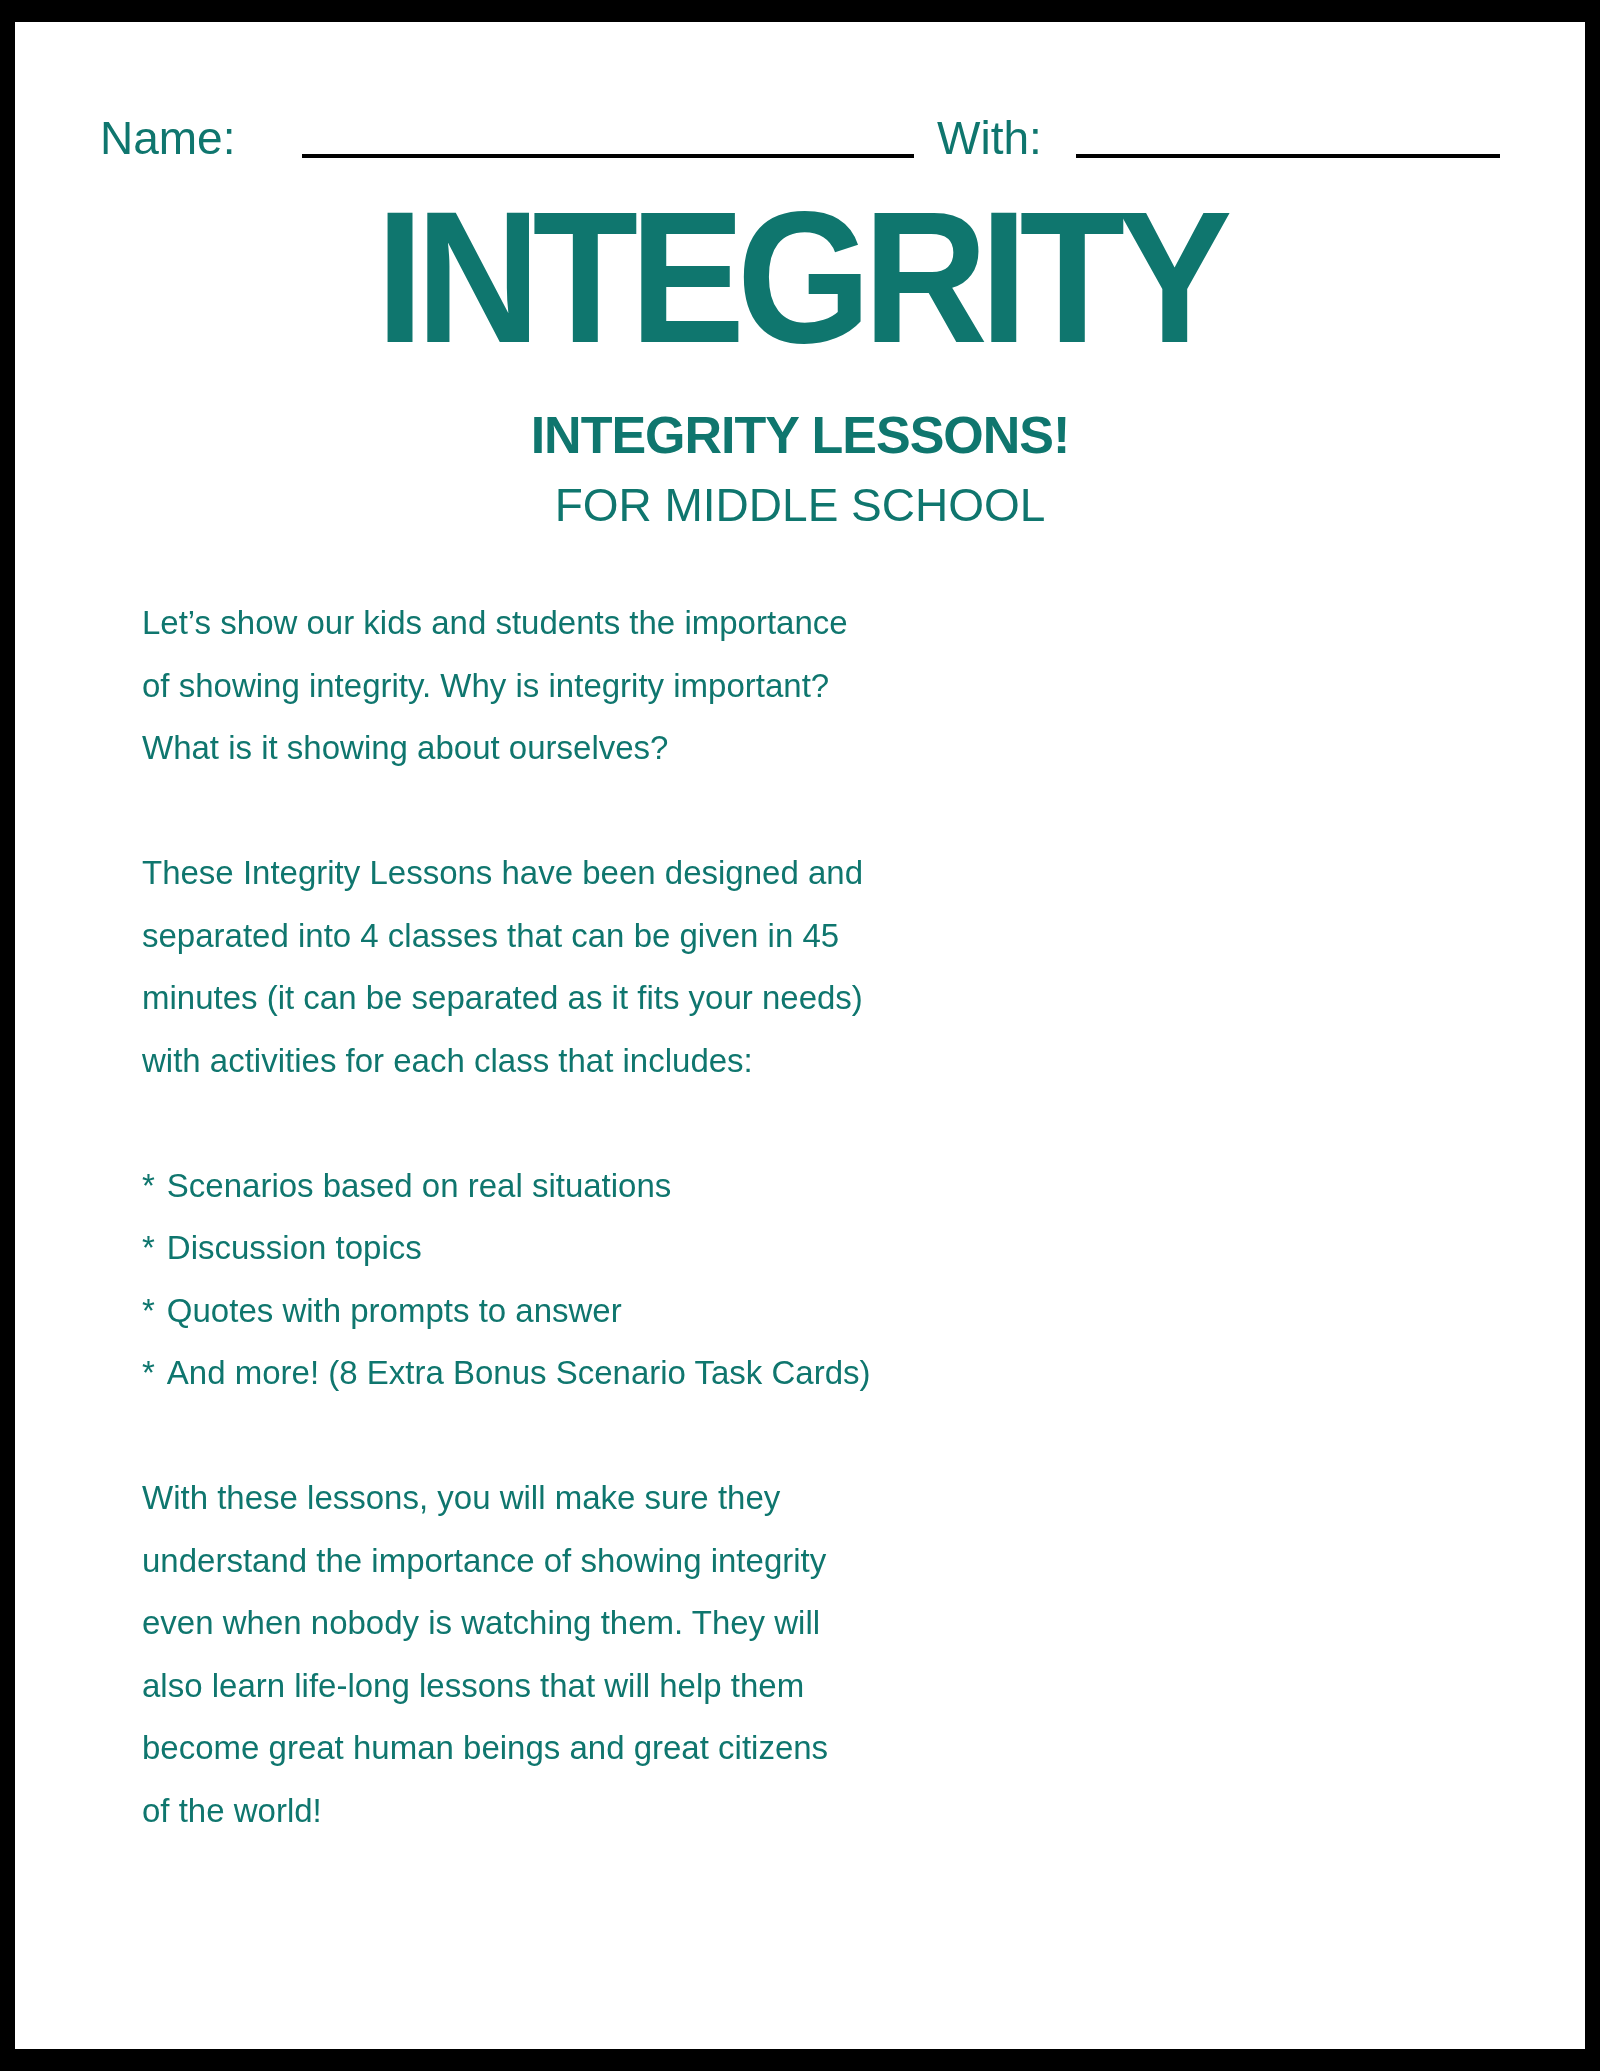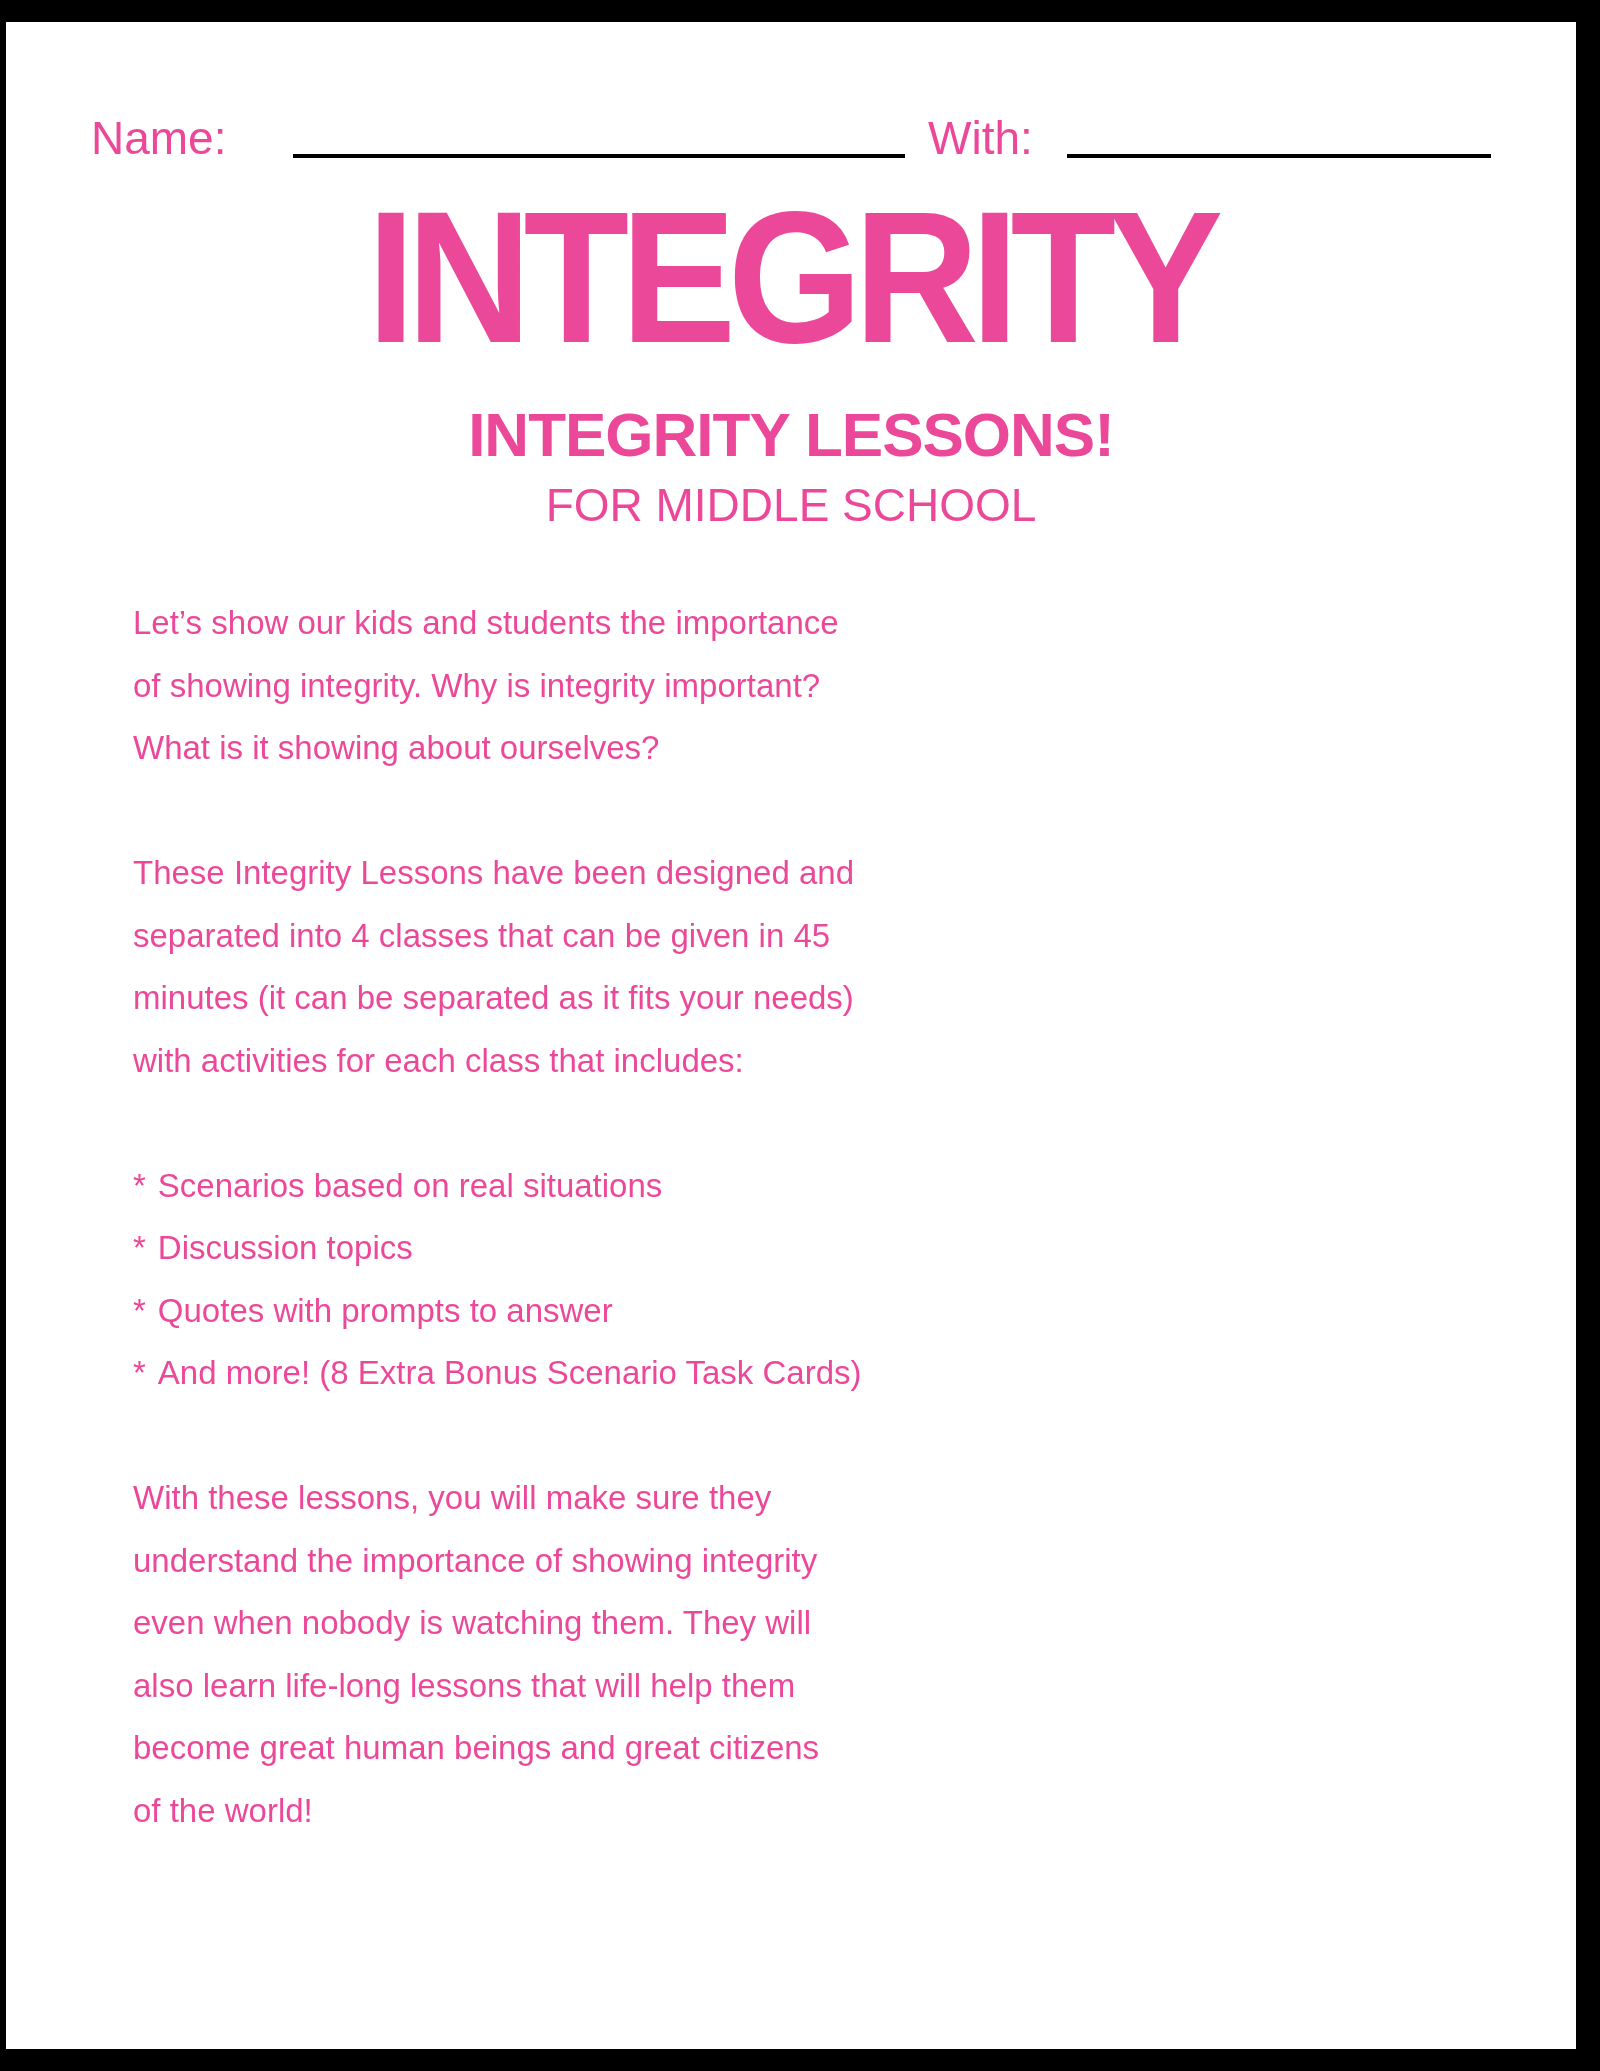--- a/index.html
+++ b/index.html
@@ -1,22 +1,22 @@
 <!DOCTYPE html>
 <html><head>
 <meta charset="utf-8">
 <style>
   html, body { margin: 0; padding: 0; background: #000; }
   body { width: 1600px; height: 2071px; position: relative; overflow: hidden; }
   .page {
     position: absolute;
-    left: 6px; top: 22px;
+    left: 15px; top: 22px;
     width: 1570px; height: 2027px;
     background: #ffffff;
-    color: #ec4899;
+    color: #0f766e;
     font-family: "Liberation Sans", "DejaVu Sans", sans-serif;
   }
   .header-row {
     position: absolute;
     left: 85px; top: 86px;
     width: 1410px; height: 60px;
     font-size: 46px;
     line-height: 60px;
   }
   .field-label { position: absolute; top: 0; white-space: nowrap; }
@@ -34,21 +34,21 @@
     font-size: 188px;
     line-height: 170px;
     letter-spacing: -9px;
     transform: scaleX(0.92);
   }
   .subtitle {
     position: absolute;
     left: 0; top: 378px; width: 1570px;
     text-align: center;
     font-weight: bold;
-    font-size: 62px;
+    font-size: 52px;
     line-height: 70px;
     letter-spacing: -1px;
   }
   .subtitle2 {
     position: absolute;
     left: 0; top: 455px; width: 1570px;
     text-align: center;
     font-weight: normal;
     font-size: 46px;
     line-height: 56px;

